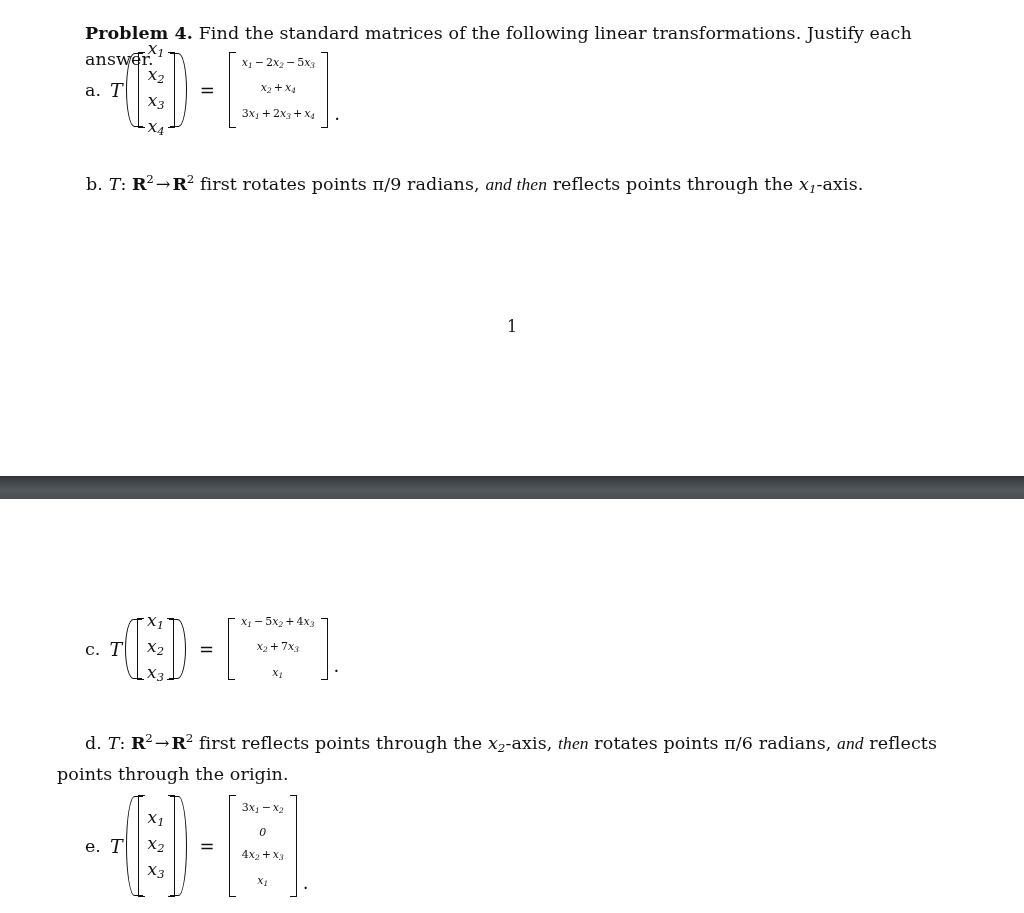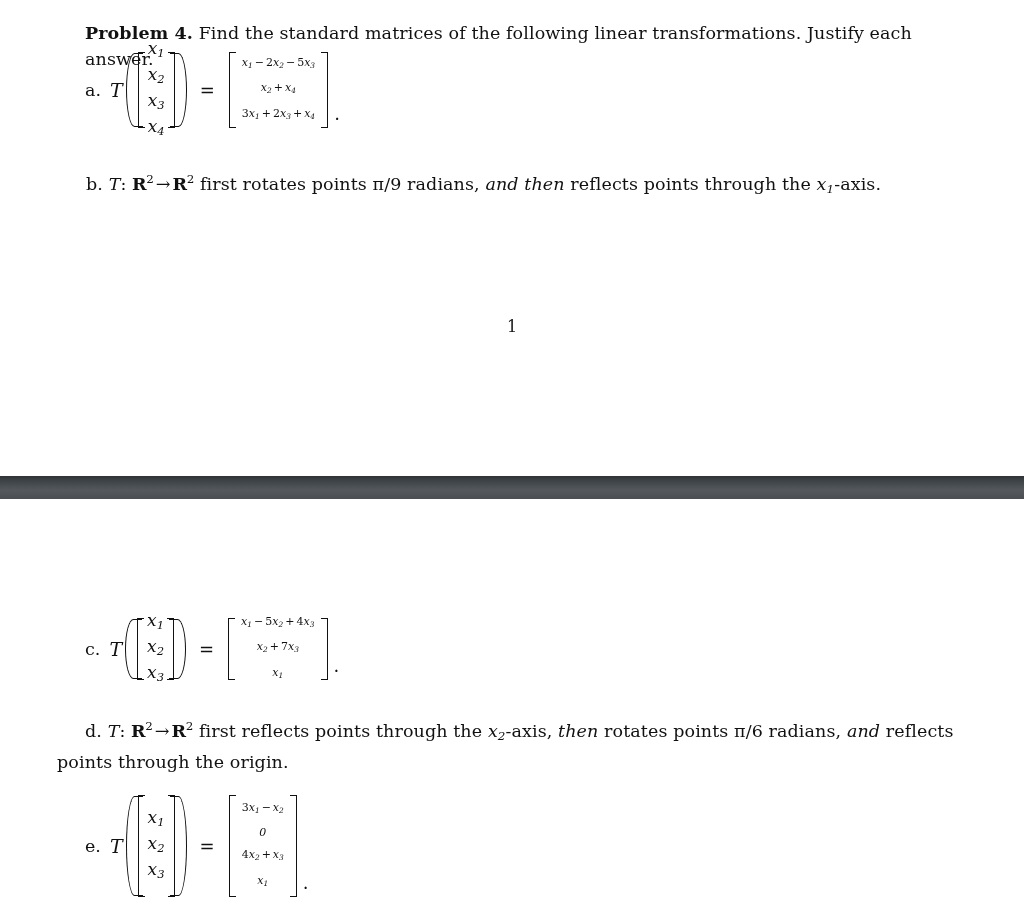--- a/index.html
+++ b/index.html
@@ -38,21 +38,21 @@
   }
 
   
   .para {
     position: absolute;
     font-size: 17.5px;
     line-height: 26px;
     letter-spacing: 0.1px;
   }
   .bold { font-weight: bold; }
-  .ital { font-style: italic; }
+  .ital { font-style: italic; font-family: Liberation Serif, serif; }
   .mvar { font-style: italic; font-family: "DejaVu Serif", "Liberation Serif", serif; }
 
   .sub {
     font-size: 0.68em;
     vertical-align: -0.28em;
     font-style: italic;
     letter-spacing: 0;
   }
   .sup {
     font-size: 0.68em;
@@ -233,21 +233,21 @@
     <span class="brk brk-l"></span>
     <span class="mat">
       <span class="row">x<span class="sub">1</span><span class="op">−</span><span class="num">5</span>x<span class="sub">2</span><span class="op">+</span><span class="num">4</span>x<span class="sub">3</span></span>
       <span class="row">x<span class="sub">2</span><span class="op">+</span><span class="num">7</span>x<span class="sub">3</span></span>
       <span class="row">x<span class="sub">1</span></span>
     </span>
     <span class="brk brk-r"></span>
     <span class="eq-period">.</span>
   </div>
 
-  <div class="para" style="left:57px; top:214px; width:905px; text-indent:28px;">
+  <div class="para" style="left:57px; top:226px; width:905px; text-indent:28px;">
     <span>d.</span>
     <span class="mvar">T</span><span>:</span>
     <span class="bb">R</span><span class="sup">2</span><span class="arrow">→</span><span class="bb">R</span><span class="sup">2</span>
     <span>first reflects points through the</span>
     <span class="mvar">x</span><span class="sub">2</span><span>-axis,</span>
     <span class="ital">then</span>
     <span>rotates points π/6 radians,</span>
     <span class="ital">and</span>
     <span>reflects</span>
     <span>points through the origin.</span>

